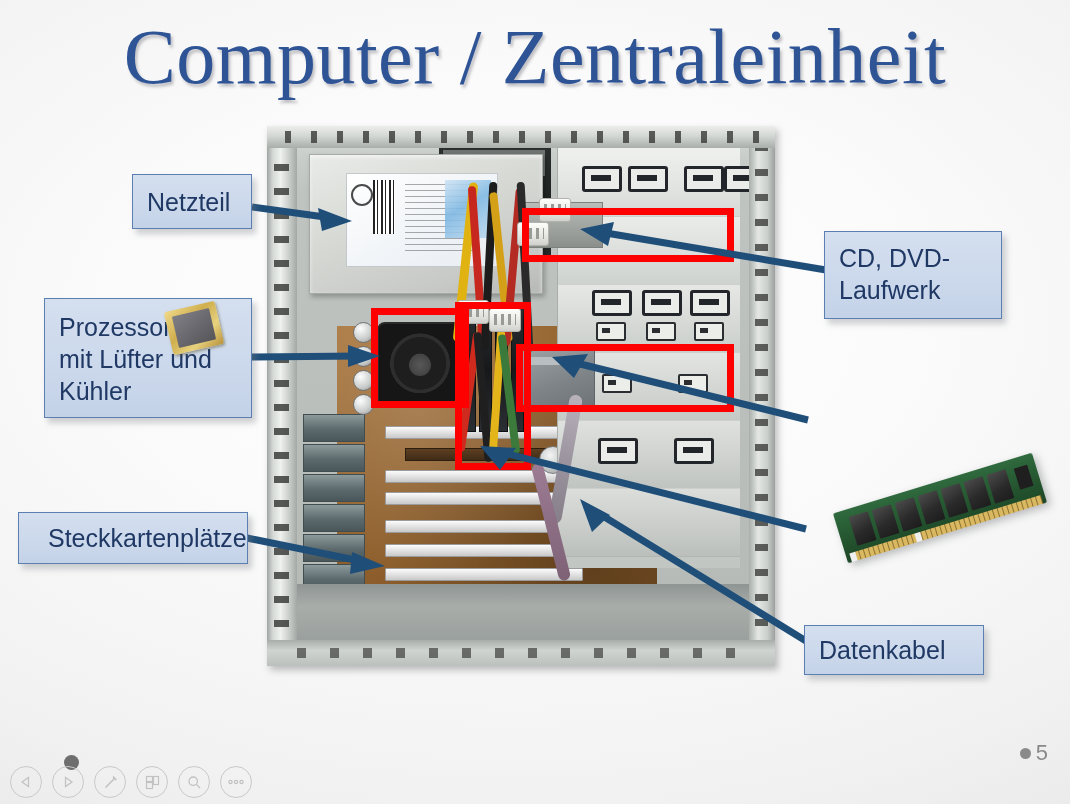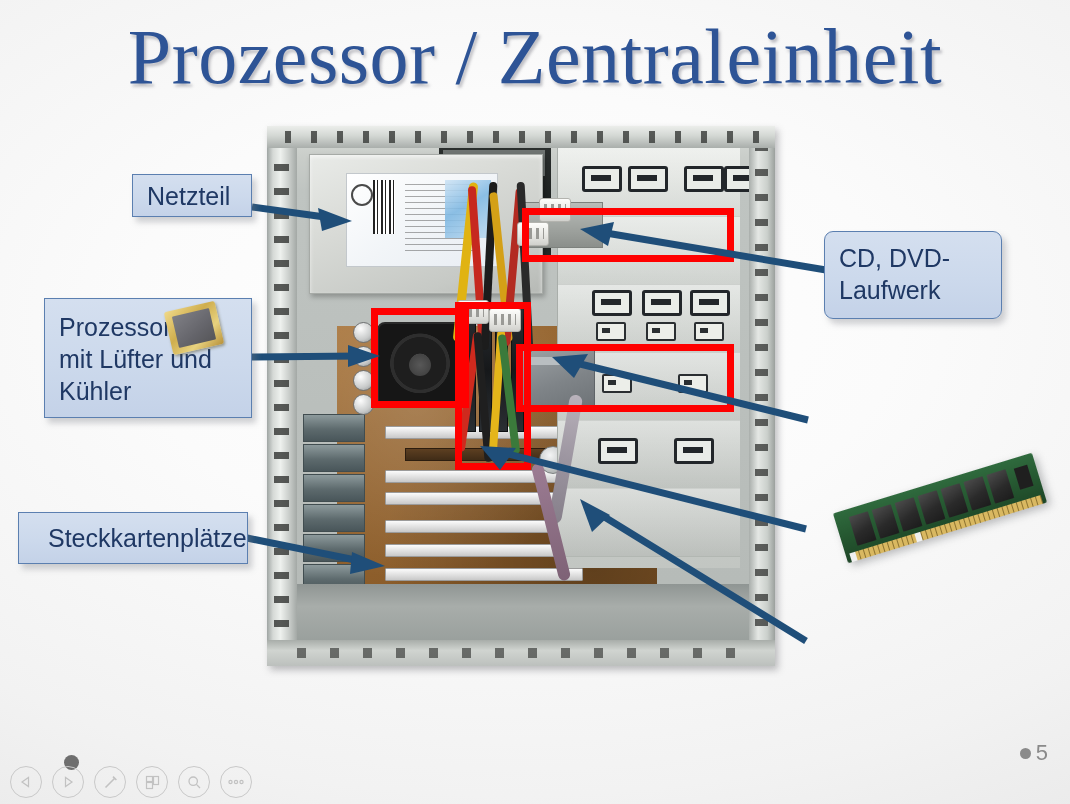--- a/index.html
+++ b/index.html
@@ -398,21 +398,21 @@
   .slide-number .bullet {
     width: 11px; height: 11px; border-radius: 50%; background: #8a8a8a;
     display: inline-block;
   }
 </style>
 </head>
 <body>
 
 <div id="slide">
 
-  <div class="slide-title">Prozessor / Zentraleinheit</div>
+  <div class="slide-title">Computer / Zentraleinheit</div>
 
   <div class="photo">
     <div class="layer case-bg"></div>
 
     <div class="layer mobo"></div>
     <div class="layer mobo-shade"></div>
 
     <div class="layer slot-covers">
       <div class="slot-cover" style="top:0px;"></div>
       <div class="slot-cover" style="top:30px;"></div>
@@ -540,39 +540,39 @@
       <polygon points="352,221 318,208 322,231"></polygon>
       <polygon points="380,356 348,345 348,367"></polygon>
       <polygon points="385,566 352,552 350,574"></polygon>
       <polygon points="580,229 614,222 608,246"></polygon>
       <polygon points="552,357 588,354 574,378"></polygon>
       <polygon points="480,446 516,448 500,470"></polygon>
       <polygon points="580,499 610,515 592,532"></polygon>
     </g>
   </svg>
 
-  <div class="callout" style="left:132px; top:174px; width:120px; height:43px;">
+  <div class="callout" style="left:132px; top:174px; width:120px; height:55px;">
     <span class="txt">Netzteil</span>
   </div>
 
   <div class="callout" style="left:44px; top:298px; width:208px; height:120px; align-items:flex-start; padding-top:12px;">
     <span class="txt">Prozessor
 mit Lüfter und
 Kühler</span>
   </div>
   <div class="cpu-chip">
     <div class="gold"></div>
     <div class="die"></div>
   </div>
 
   <div class="callout" style="left:18px; top:512px; width:230px; height:52px;padding-left:29px;">
     <span class="txt">Steckkartenplätze</span>
   </div>
 
-  <div class="callout" style="left:824px; top:231px; width:178px; height:88px; align-items:flex-start; padding-top:10px;border-radius:9px;">
+  <div class="callout" style="left:824px; top:231px; width:178px; height:88px; align-items:flex-start; padding-top:10px;">
     <span class="txt">CD, DVD-
 Laufwerk</span>
   </div>
 
 
   <div class="ram-stick">
     <div class="ram-pcb"></div>
     <div class="ram-ic" style="left:14px;"></div>
     <div class="ram-ic" style="left:38px;"></div>
     <div class="ram-ic" style="left:62px;"></div>
@@ -580,20 +580,23 @@
     <div class="ram-ic" style="left:110px;"></div>
     <div class="ram-ic" style="left:134px;"></div>
     <div class="ram-ic" style="left:158px;"></div>
     <div class="ram-spd"></div>
     <div class="ram-gold"></div>
     <div class="ram-notch" style="left:72px;"></div>
     <div class="ram-notch" style="left:4px;"></div>
   </div>
 
 
+  <div class="callout" style="left:804px; top:625px; width:180px; height:50px;">
+    <span class="txt">Datenkabel</span>
+  </div>
 
   <div class="slide-number">
     <span class="bullet"></span>
     <span>5</span>
   </div>
 
   <div class="cursor-dot"></div>
 
   <div class="toolbar">
     <div class="tbtn">

